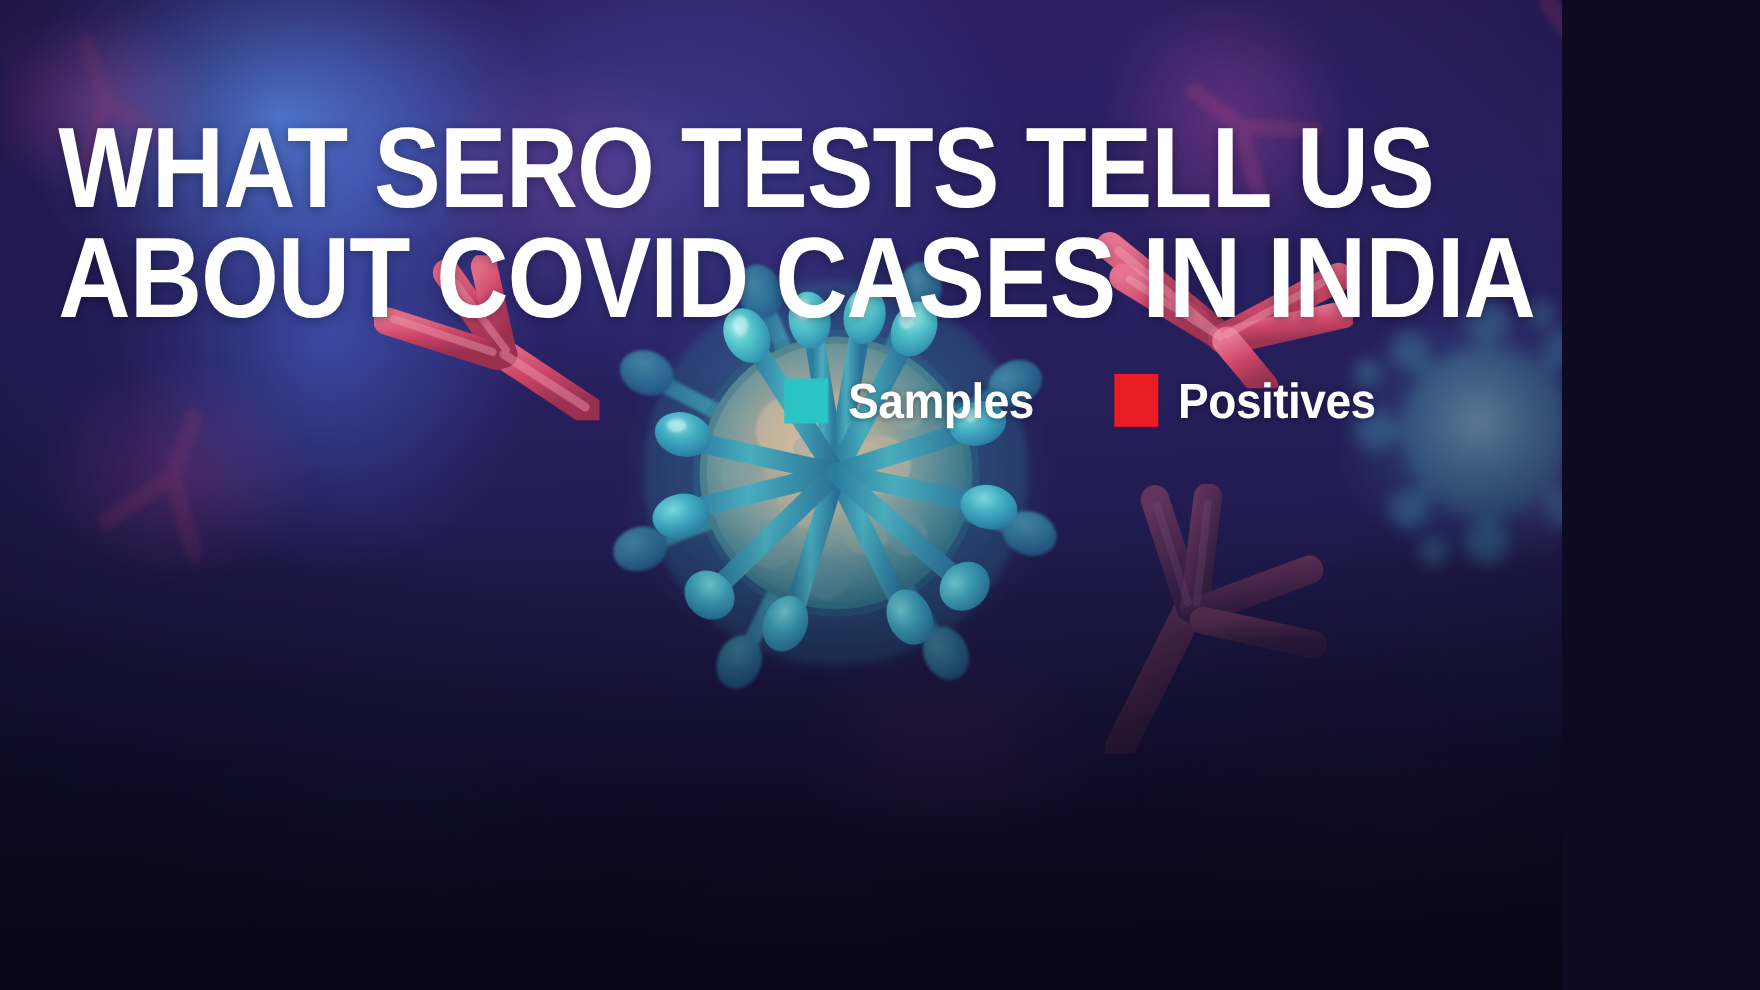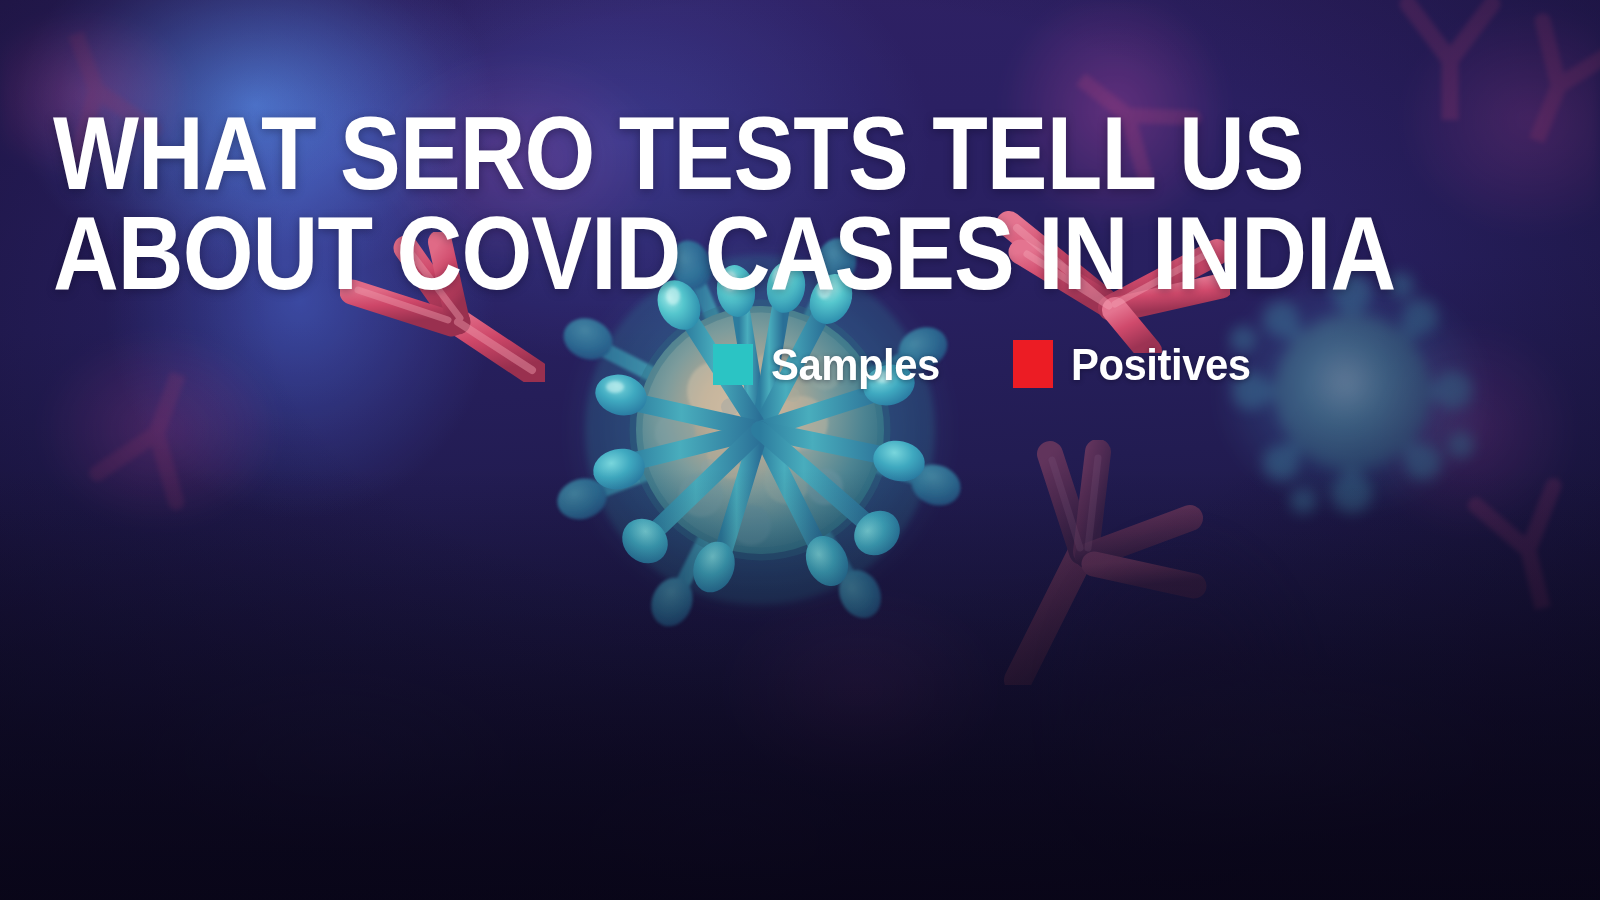--- a/index.html
+++ b/index.html
@@ -1,19 +1,19 @@
 <!DOCTYPE html>
 <html><head>
 <meta charset="utf-8">
 <style>
   html,body{margin:0;padding:0;background:#0d0a22;}
   *{box-sizing:border-box;}
   #stage{
     position:relative;
-    width:1600px;height:900px;
+    width:1420px;height:900px;
     overflow:hidden;
     font-family:"Liberation Sans", sans-serif;
     background:#701a75;
   }
 
   
   .bg{position:absolute;inset:0;}
 
   .bg-base{
     background:

